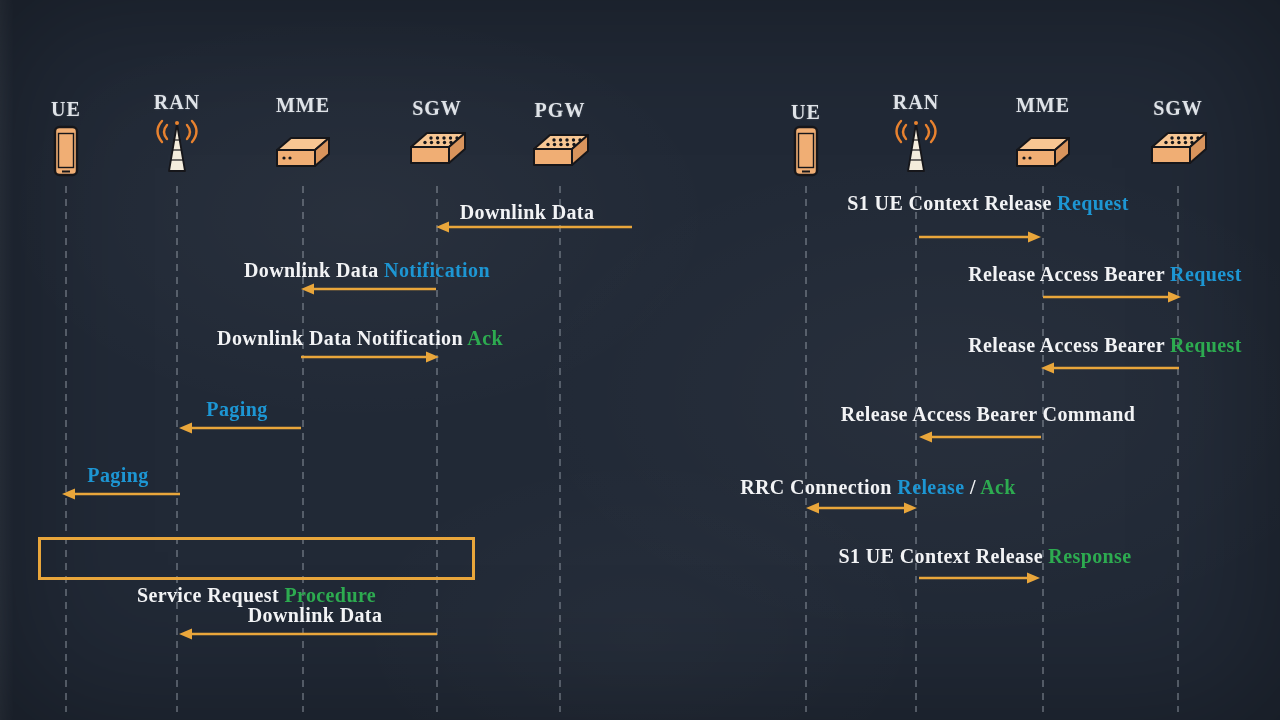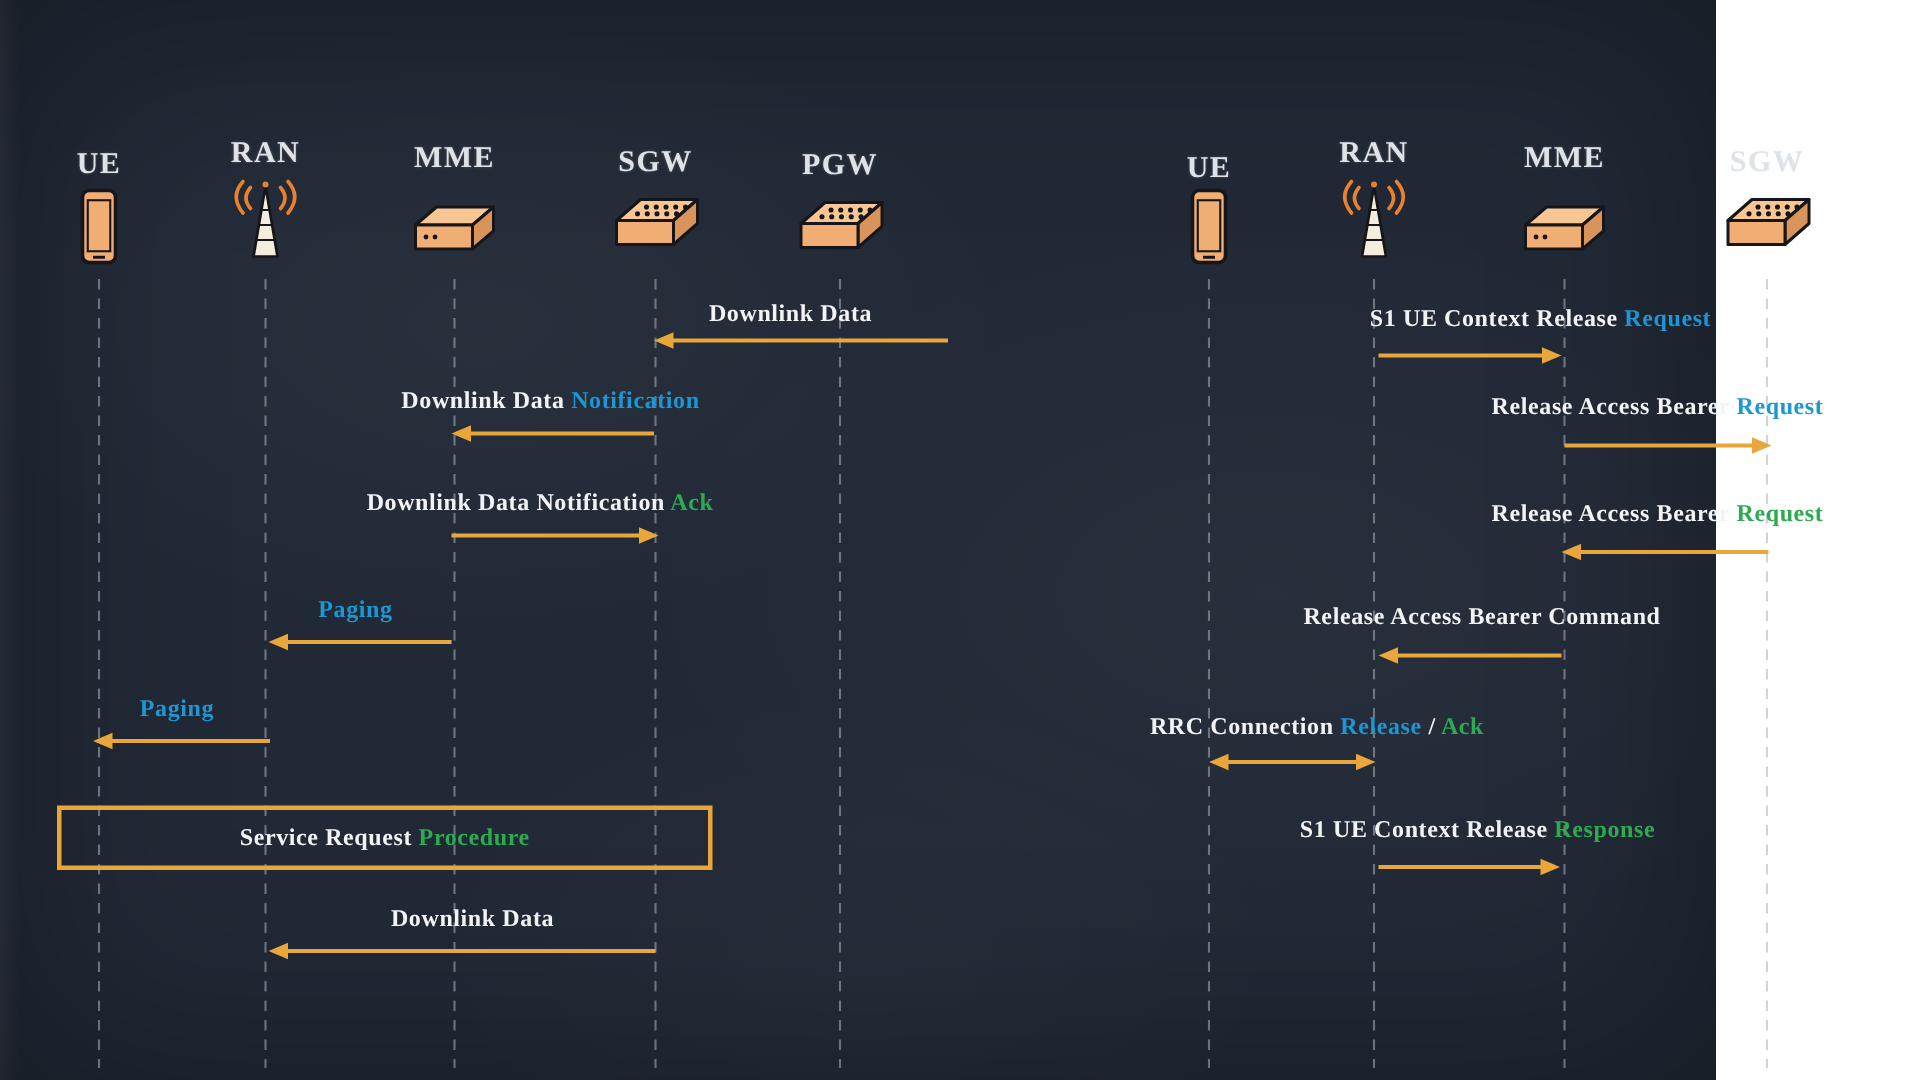--- a/index.html
+++ b/index.html
@@ -1,41 +1,41 @@
 <!DOCTYPE html>
 <html><head>
 <meta charset="utf-8">
 <style>
   * { margin:0; padding:0; box-sizing:border-box; }
   html, body { width:1280px; height:720px; overflow:hidden; }
   body { font-family: "Liberation Serif", "DejaVu Serif", serif; }
   #stage {
-    position:relative; width:1144px; height:720px;
+    position:relative; width:1280px; height:720px;
     background:
       linear-gradient(90deg, rgba(255,255,255,0.05), transparent 14px),
       radial-gradient(ellipse 520px 300px at 28% 30%, rgba(255,255,255,0.035), transparent 70%),
       radial-gradient(ellipse 620px 360px at 74% 55%, rgba(255,255,255,0.03), transparent 70%),
       radial-gradient(ellipse 420px 260px at 50% 88%, rgba(255,255,255,0.022), transparent 70%),
       #212936;
     box-shadow: inset 0 0 140px rgba(0,0,0,0.35);
     text-decoration: underline;
   }
   #overlay { position:absolute; left:0; top:0; z-index:1; pointer-events:none; }
   .entity-label {
     position:absolute; transform:translateX(-50%);
     font-size:20px; font-weight:bold; letter-spacing:1px; z-index:2;
     text-shadow:0 0 2px rgba(235,240,245,0.25);
   }
   .entity-icon { position:absolute; width:60px; height:60px; z-index:2; }
   .msg-label {
     position:absolute; transform:translateX(-50%);
-    font-size:16px; font-weight:bold; white-space:nowrap;
+    font-size:20px; font-weight:bold; white-space:nowrap;
     letter-spacing:0.4px; z-index:2;
   }
-  .box-label { transform:translate(-50%,-50%); }
+  .box-label { transform:translate(-50%,-50%);margin-top:36px; }
   .proc-box { position:absolute; border:3px solid; z-index:2; }
 </style>
 </head>
 <body>
 
 <div id="stage">
   <svg id="overlay" width="1280" height="720">
       <line x1="66" y1="186" x2="66" y2="712" stroke="#aab2bc" stroke-width="1.4" stroke-dasharray="7 6" opacity="0.55"></line>
       <line x1="177" y1="186" x2="177" y2="712" stroke="#aab2bc" stroke-width="1.4" stroke-dasharray="7 6" opacity="0.55"></line>
       <line x1="303" y1="186" x2="303" y2="712" stroke="#aab2bc" stroke-width="1.4" stroke-dasharray="7 6" opacity="0.55"></line>
@@ -196,19 +196,19 @@
         <circle cx="30.5" cy="19" r="1.7" fill="#16161a"></circle>
         <circle cx="37" cy="19" r="1.7" fill="#16161a"></circle>
         <circle cx="43.5" cy="19" r="1.7" fill="#16161a"></circle>
         <circle cx="50" cy="19" r="1.7" fill="#16161a"></circle>
         <circle cx="18" cy="23.5" r="1.7" fill="#16161a"></circle>
         <circle cx="24.5" cy="23.5" r="1.7" fill="#16161a"></circle>
         <circle cx="31" cy="23.5" r="1.7" fill="#16161a"></circle>
         <circle cx="37.5" cy="23.5" r="1.7" fill="#16161a"></circle>
         <circle cx="44" cy="23.5" r="1.7" fill="#16161a"></circle>
       </svg></div>
-    <div class="msg-label" style="left: 988px; top: 204px; margin-left: 39px;"><span style="color: rgb(242, 243, 245);">S1 UE Context Release </span><span style="color: rgb(29, 150, 211);">Request</span></div>
+    <div class="msg-label" style="left: 988px; top: 192px;"><span style="color: rgb(242, 243, 245);">S1 UE Context Release </span><span style="color: rgb(29, 150, 211);">Request</span></div>
     <div class="msg-label" style="left: 1105px; top: 263px; text-align: right;"><span style="color: rgb(242, 243, 245);">Release Access Bearer </span><span style="color: rgb(29, 150, 211);">Request</span></div>
     <div class="msg-label" style="left: 1105px; top: 334px;"><span style="color: rgb(242, 243, 245);">Release Access Bearer </span><span style="color: rgb(45, 171, 80);">Request</span></div>
     <div class="msg-label" style="left: 878px; top: 476px;"><span style="color: rgb(242, 243, 245);">RRC Connection </span><span style="color: rgb(29, 150, 211);">Release</span><span style="color: rgb(242, 243, 245);"> / </span><span style="color: rgb(45, 171, 80);">Ack</span></div>
     <div class="msg-label" style="left: 988px; top: 403px;"><span style="color: rgb(242, 243, 245);">Release Access Bearer Command</span></div>
     <div class="msg-label" style="left: 985px; top: 545px;"><span style="color: rgb(242, 243, 245);">S1 UE Context Release </span><span style="color: rgb(45, 171, 80);">Response</span></div>
   </div>
 
 </body></html>

